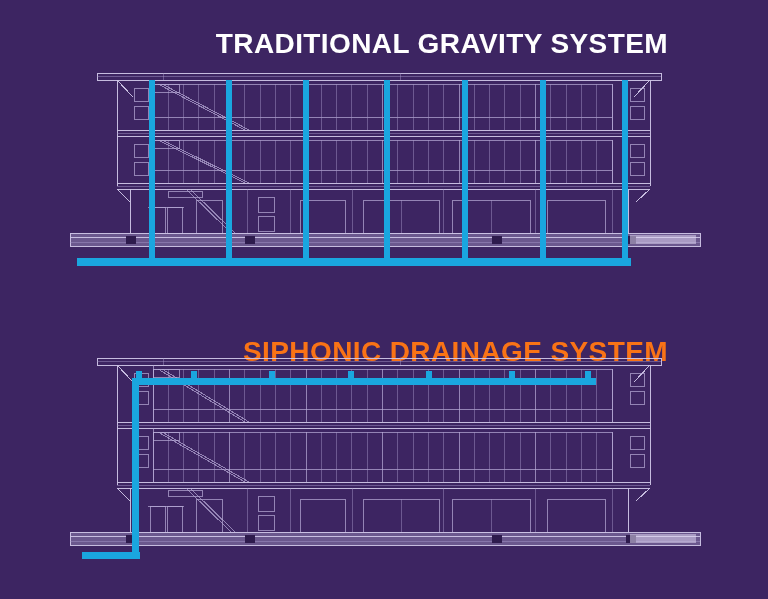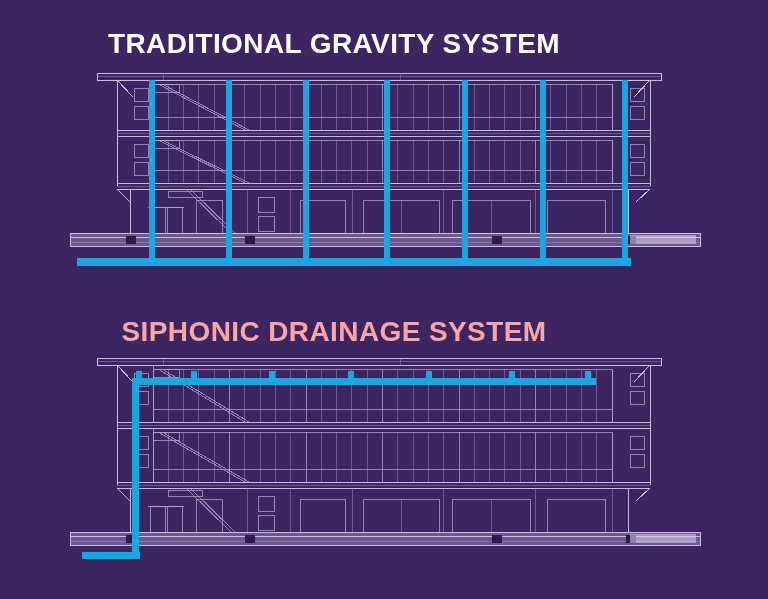--- a/index.html
+++ b/index.html
@@ -1,33 +1,33 @@
 <!DOCTYPE html>
 <html><head>
 <meta charset="utf-8">
 <style>
   html,body{margin:0;padding:0;}
   body{width:768px;height:599px;overflow:hidden;font-family:"Liberation Sans",sans-serif;}
   .canvas{position:relative;width:768px;height:599px;}
   .diagram-title{
     position:absolute;left:0;width:668px;margin:0;
-    text-align:center;font-weight:700;font-size:28px;line-height:1;
+    text-align:right;font-weight:700;font-size:28px;line-height:1;
     letter-spacing:0.4px;color:#fff;
     font-family:"Liberation Sans",sans-serif;
   }
   #title-gravity{top:30px;}
   #title-siphonic{top:318px;}
   svg.scene{position:absolute;left:0;top:0;}
 </style>
 </head>
 <body style="background: rgb(61, 37, 98);">
 
 <div class="canvas" id="canvas">
   <h1 class="diagram-title" id="title-gravity" style="color: rgb(255, 255, 255);">TRADITIONAL GRAVITY SYSTEM</h1>
-  <h1 class="diagram-title" id="title-siphonic" style="color: #fca5a5;">SIPHONIC DRAINAGE SYSTEM</h1>
+  <h1 class="diagram-title" id="title-siphonic" style="color: #f97316; margin-top: 20px;">SIPHONIC DRAINAGE SYSTEM</h1>
   <svg class="scene" id="scene" width="768" height="599" viewBox="0 0 768 599">
       <g>
         <g shape-rendering="crispEdges">
           <rect x="97" y="73" width="564" height="7" stroke="rgba(206,196,230,0.95)" fill="none" stroke-width="1"></rect>
           <line x1="97" y1="76.5" x2="661" y2="76.5" stroke="rgba(168,153,205,0.45)" stroke-width="1"></line>
           <line x1="163" y1="73" x2="163" y2="80" stroke="rgba(168,153,205,0.45)" stroke-width="1"></line>
           <line x1="400" y1="73" x2="400" y2="80" stroke="rgba(168,153,205,0.45)" stroke-width="1"></line>
           <line x1="117" y1="80" x2="117" y2="186" stroke="rgba(206,196,230,0.95)" stroke-width="1"></line>
           <line x1="650" y1="80" x2="650" y2="186" stroke="rgba(206,196,230,0.95)" stroke-width="1"></line>
           <line x1="117" y1="80" x2="133" y2="97" stroke="rgba(206,196,230,0.95)" stroke-width="1"></line>

